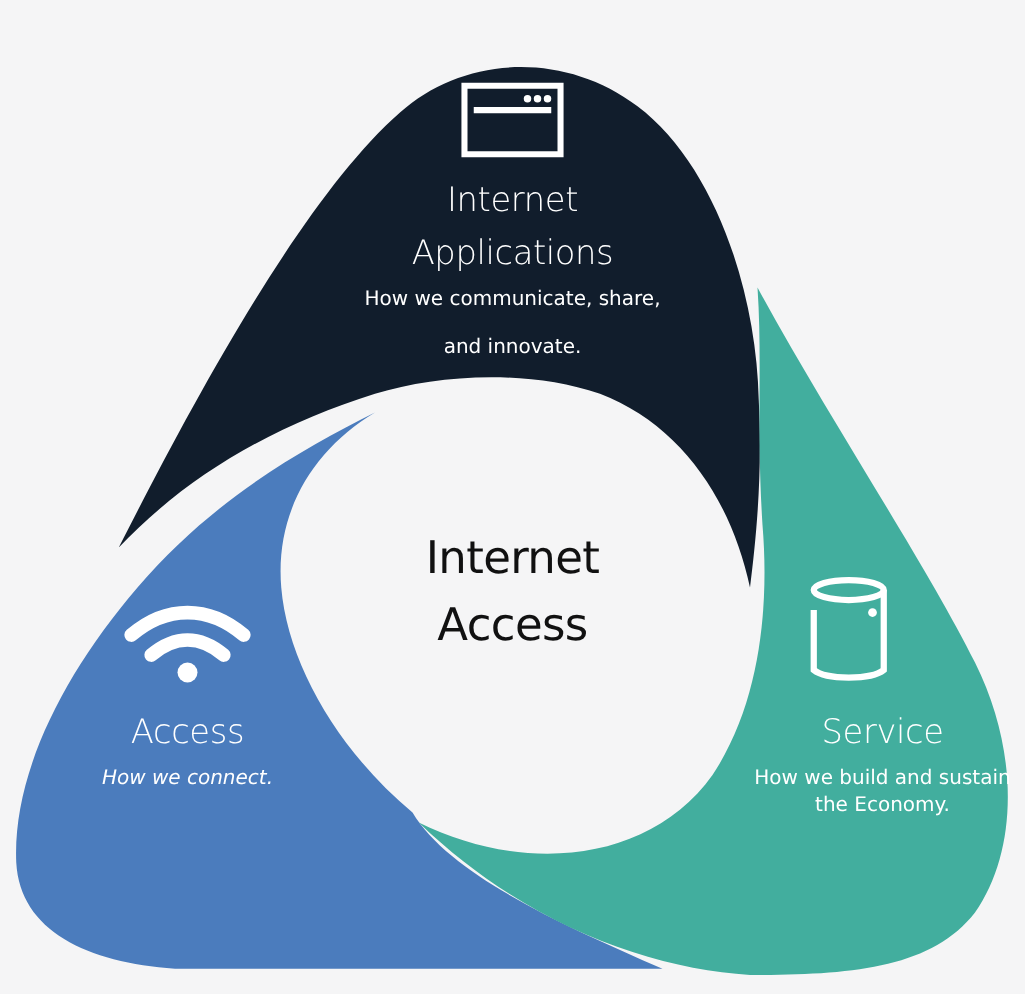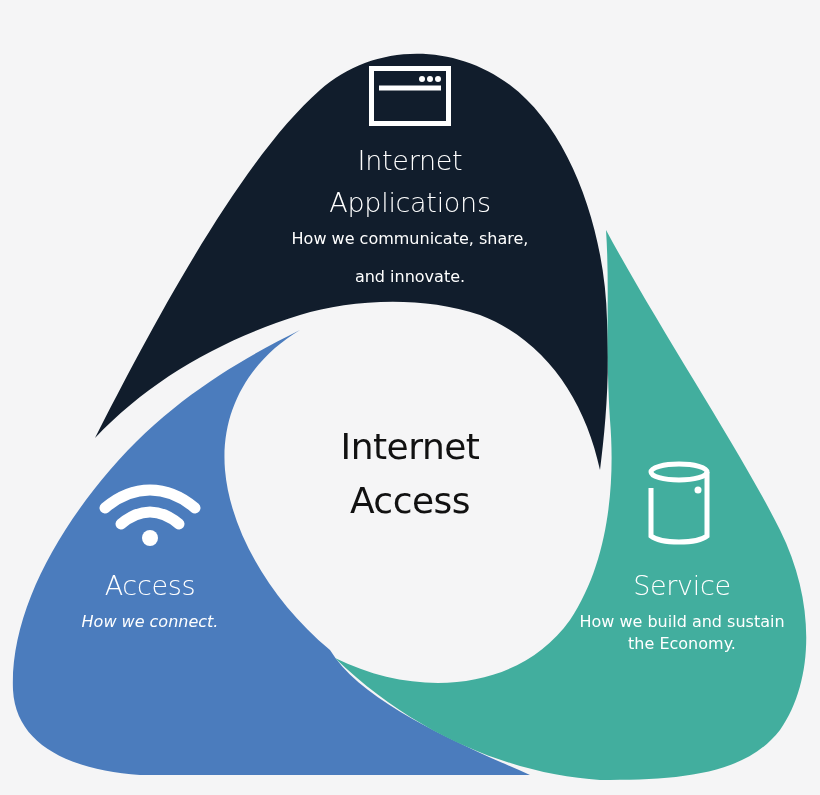--- a/index.html
+++ b/index.html
@@ -97,21 +97,21 @@
   <div class="title">Applications</div>
   <div class="sub" style="margin-top:4px;">How we communicate, share,</div>
   <div class="sub" style="margin-top:16px;">and innovate.</div>
 </div>
 
 <div class="label" style="left:50px; top:565px; width:200px;">
   <div class="title">Access</div>
   <div class="sub" style="margin-top:4px;font-style:italic;">How we connect.</div>
 </div>
 
-<div class="label" style="left:572px; top:565px; width:220px;">
+<div class="label" style="left:596px; top:565px; width:220px;">
   <div class="title">Service</div>
   <div class="sub" style="margin-top:4px;">How we build and sustain</div>
   <div class="sub" style="margin-top:0;">the Economy.</div>
 </div>
 
 <div class="center">
   <div>Internet</div>
   <div>Access</div>
 </div>
 

